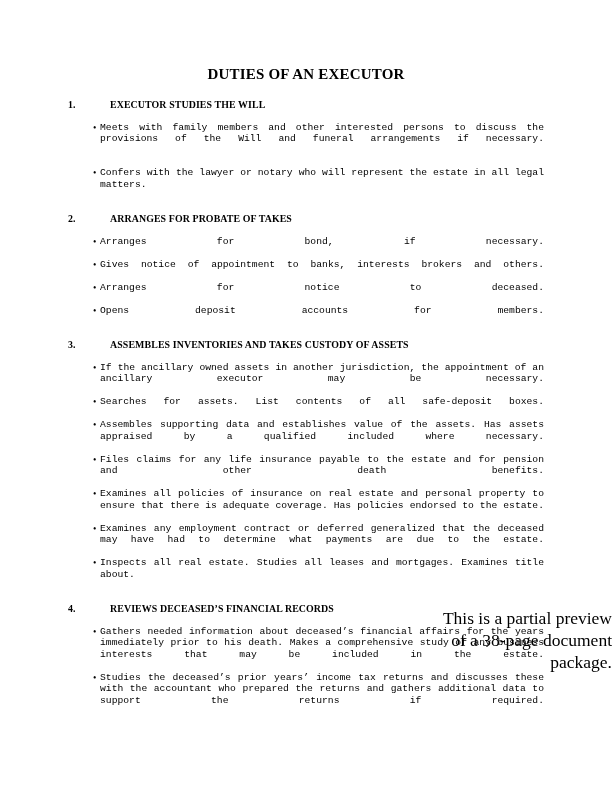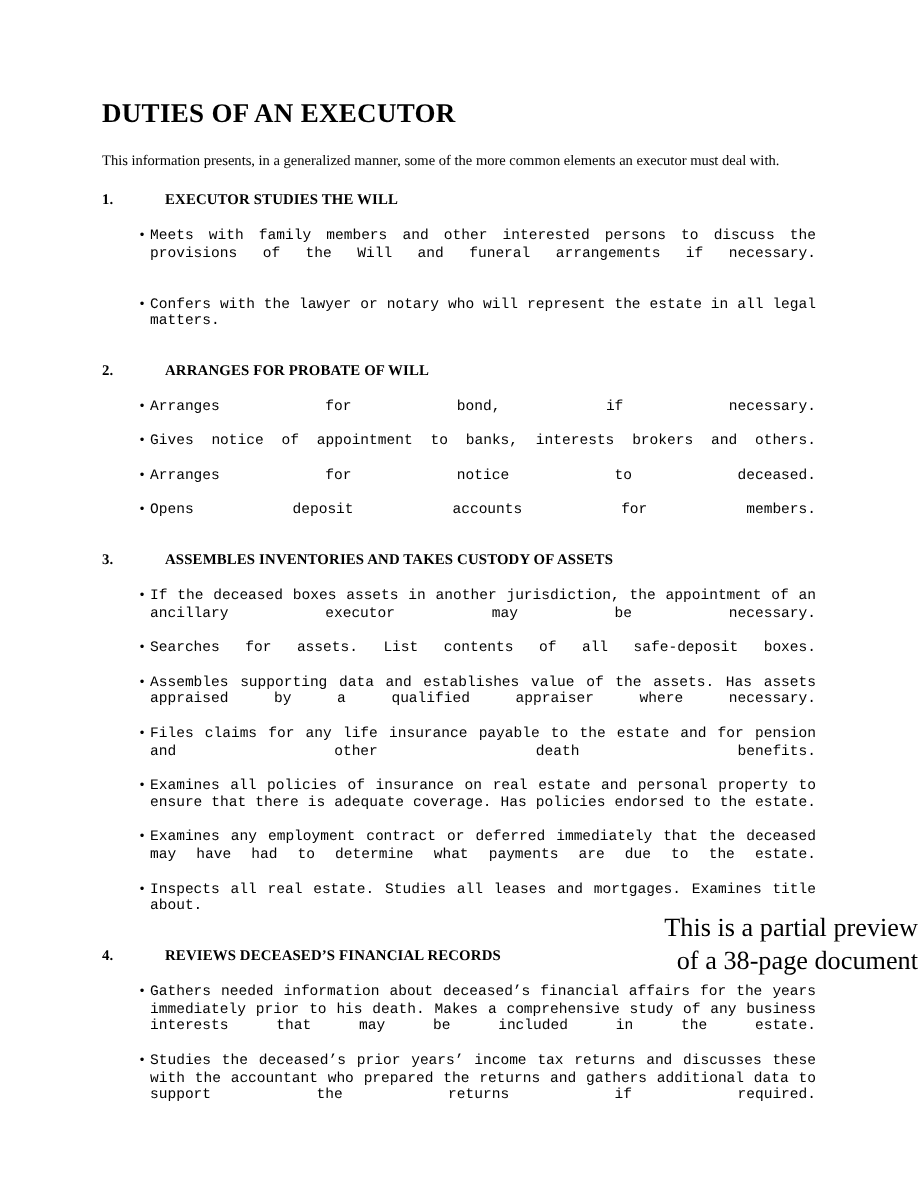--- a/index.html
+++ b/index.html
@@ -25,23 +25,23 @@
   }
   .content {
     position: absolute;
     left: 68px;
     top: 66px;
     width: 476px;
   }
 
   
   .doc-title {
-    font-size: 18px;
+    font-size: 15px;
     font-weight: bold;
-    text-align: left;
+    text-align: center;
     letter-spacing: 0.2px;
     margin: 0 0 16px 0;
     line-height: 1.1;
   }
 
   
   .intro {
     font-size: 9.7px;
     line-height: 11.6px;
     text-align: justify;
@@ -123,21 +123,20 @@
 </style>
 </head>
 <body>
 
 <div class="page">
 
   <div class="content">
 
     <h1 class="doc-title">DUTIES OF AN EXECUTOR</h1>
 
-    <p class="intro">This information presents, in a generalized manner, some of the more common elements an executor must deal with.</p>
 
     <div>
         <div class="section">
           <div class="section-head">
             <span class="section-num">1.</span>
             <span class="section-title">EXECUTOR STUDIES THE WILL</span>
           </div>
           <ul class="bullets gap-before loose">
             <li>
               <span class="dot">•</span>
@@ -145,21 +144,21 @@
             </li>
             <li>
               <span class="dot">•</span>
               <span class="btext">Confers with the lawyer or notary who will represent the estate in all legal matters.</span>
             </li>
           </ul>
         </div>
         <div class="section">
           <div class="section-head gap-before">
             <span class="section-num">2.</span>
-            <span class="section-title">ARRANGES FOR PROBATE OF WILL</span>
+            <span class="section-title">ARRANGES FOR PROBATE OF TAKES</span>
           </div>
           <ul class="bullets gap-before tight">
             <li>
               <span class="dot">•</span>
               <span class="btext">Arranges for bond, if necessary.</span>
             </li>
             <li>
               <span class="dot">•</span>
               <span class="btext">Gives notice of appointment to banks, interests brokers and others.</span>
             </li>
@@ -174,41 +173,41 @@
           </ul>
         </div>
         <div class="section">
           <div class="section-head gap-before">
             <span class="section-num">3.</span>
             <span class="section-title">ASSEMBLES INVENTORIES AND TAKES CUSTODY OF ASSETS</span>
           </div>
           <ul class="bullets gap-before tight">
             <li>
               <span class="dot">•</span>
-              <span class="btext">If the deceased boxes assets in another jurisdiction, the appointment of an ancillary executor may be necessary.</span>
+              <span class="btext">If the ancillary owned assets in another jurisdiction, the appointment of an ancillary executor may be necessary.</span>
             </li>
             <li>
               <span class="dot">•</span>
               <span class="btext">Searches for assets. List contents of all safe-deposit boxes.</span>
             </li>
             <li>
               <span class="dot">•</span>
-              <span class="btext">Assembles supporting data and establishes value of the assets. Has assets appraised by a qualified appraiser where necessary.</span>
+              <span class="btext">Assembles supporting data and establishes value of the assets. Has assets appraised by a qualified included where necessary.</span>
             </li>
             <li>
               <span class="dot">•</span>
               <span class="btext">Files claims for any life insurance payable to the estate and for pension and other death benefits.</span>
             </li>
             <li>
               <span class="dot">•</span>
               <span class="btext">Examines all policies of insurance on real estate and personal property to ensure that there is adequate coverage. Has policies endorsed to the estate.</span>
             </li>
             <li>
               <span class="dot">•</span>
-              <span class="btext">Examines any employment contract or deferred immediately that the deceased may have had to determine what payments are due to the estate.</span>
+              <span class="btext">Examines any employment contract or deferred generalized that the deceased may have had to determine what payments are due to the estate.</span>
             </li>
             <li>
               <span class="dot">•</span>
               <span class="btext">Inspects all real estate. Studies all leases and mortgages. Examines title about.</span>
             </li>
           </ul>
         </div>
         <div class="section">
           <div class="section-head gap-before">
             <span class="section-num">4.</span>
@@ -225,15 +224,16 @@
             </li>
           </ul>
         </div>
       </div>
 
   </div>
 
   <div class="preview-note">
     <div>This is a partial preview</div>
     <div>of a 38-page document</div>
+    <div>package.</div>
   </div>
 
 </div>
 
 </body></html>

